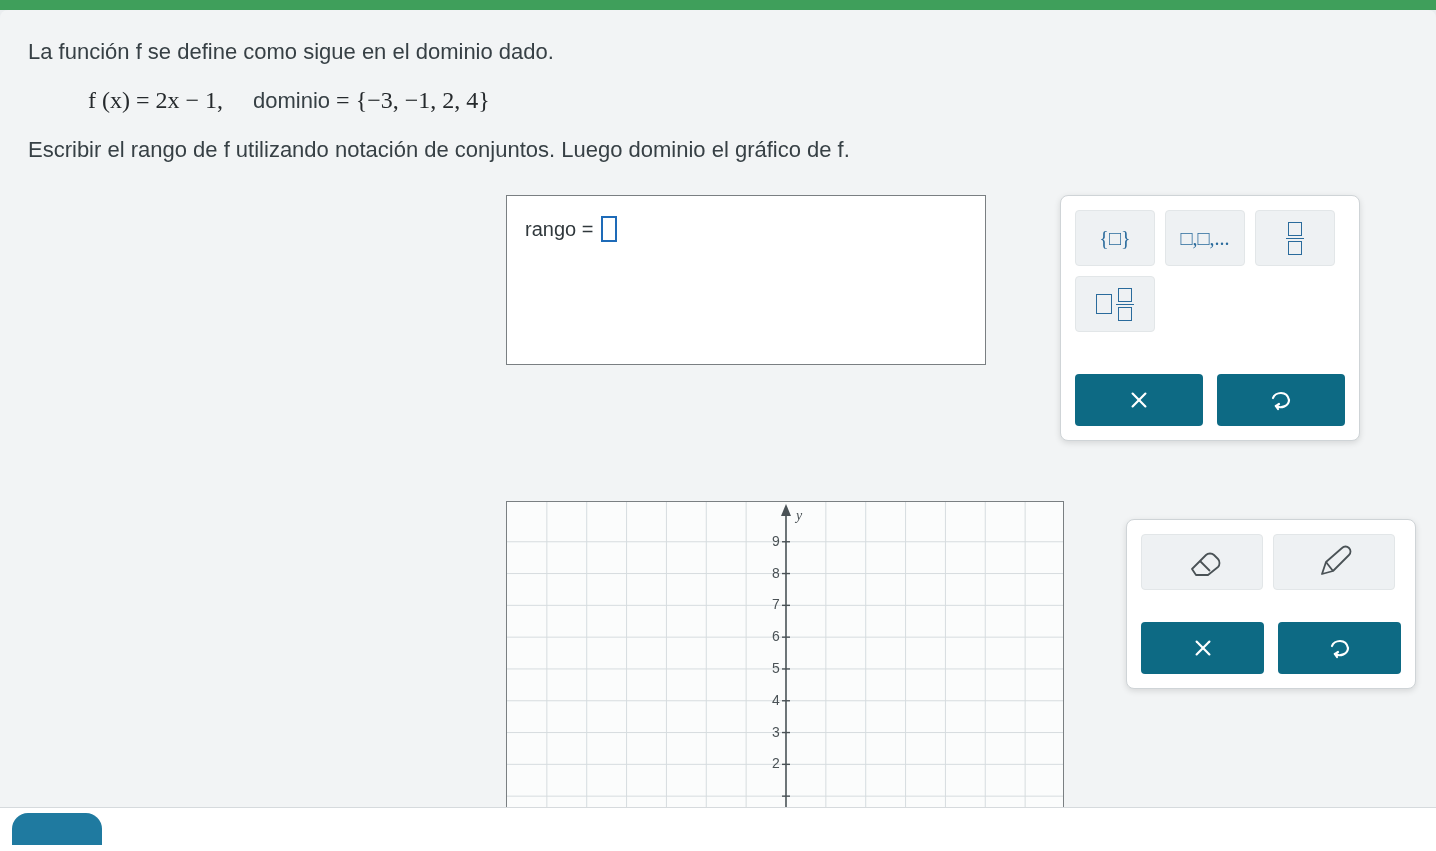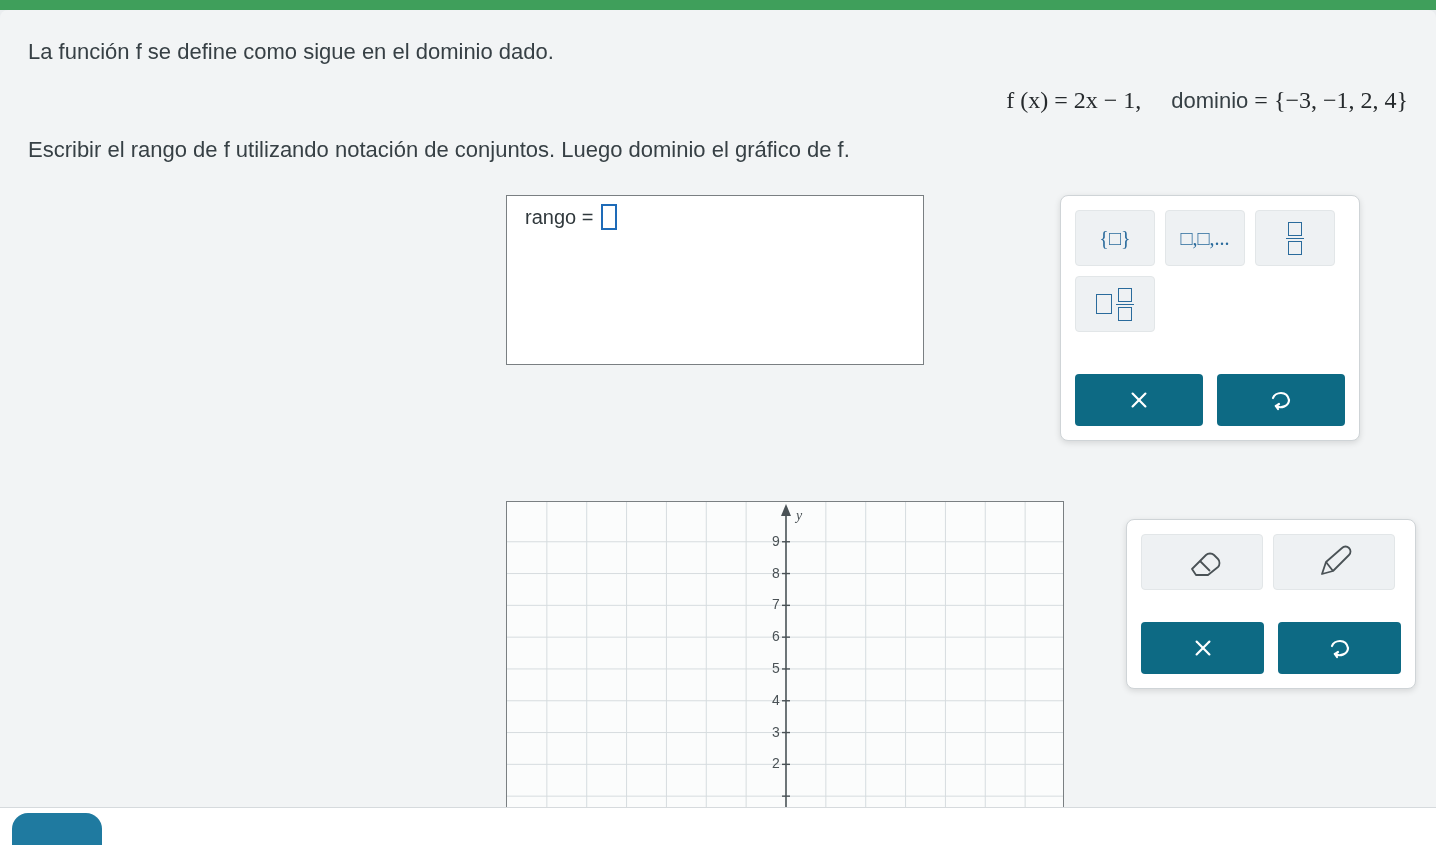--- a/index.html
+++ b/index.html
@@ -22,38 +22,37 @@
     font-size: 22px;
     color: #374045;
     line-height: 1.6;
     margin-bottom: 18px;
   }
   .formula-line {
     font-size: 24px;
     color: #262a2d;
     font-family: 'Times New Roman', serif;
     margin: 10px 0 18px 60px;
-    text-align: right;
   }
   .domain-word { font-family: Arial, sans-serif; font-size: 22px; color: #374045; }
 
   .work-area {
     position: relative;
     margin-top: 28px;
     margin-left: 478px;
     width: 930px;
   }
 
   .answer-box {
     position: absolute;
     top: 0; left: 0;
-    width: 418px; height: 170px;
+    width: 480px; height: 170px;
     border: 1px solid #7a7f82;
     background: #fff;
-    padding: 8px 18px;
+    padding: 20px 18px;
   }
   .answer-inner {
     display: flex; align-items: center; gap: 8px;
     font-size: 20px; color: #30383c;
   }
   .slot {
     display: inline-block;
     width: 16px; height: 26px;
     border: 2px solid #1e6bb8;
     vertical-align: middle;

